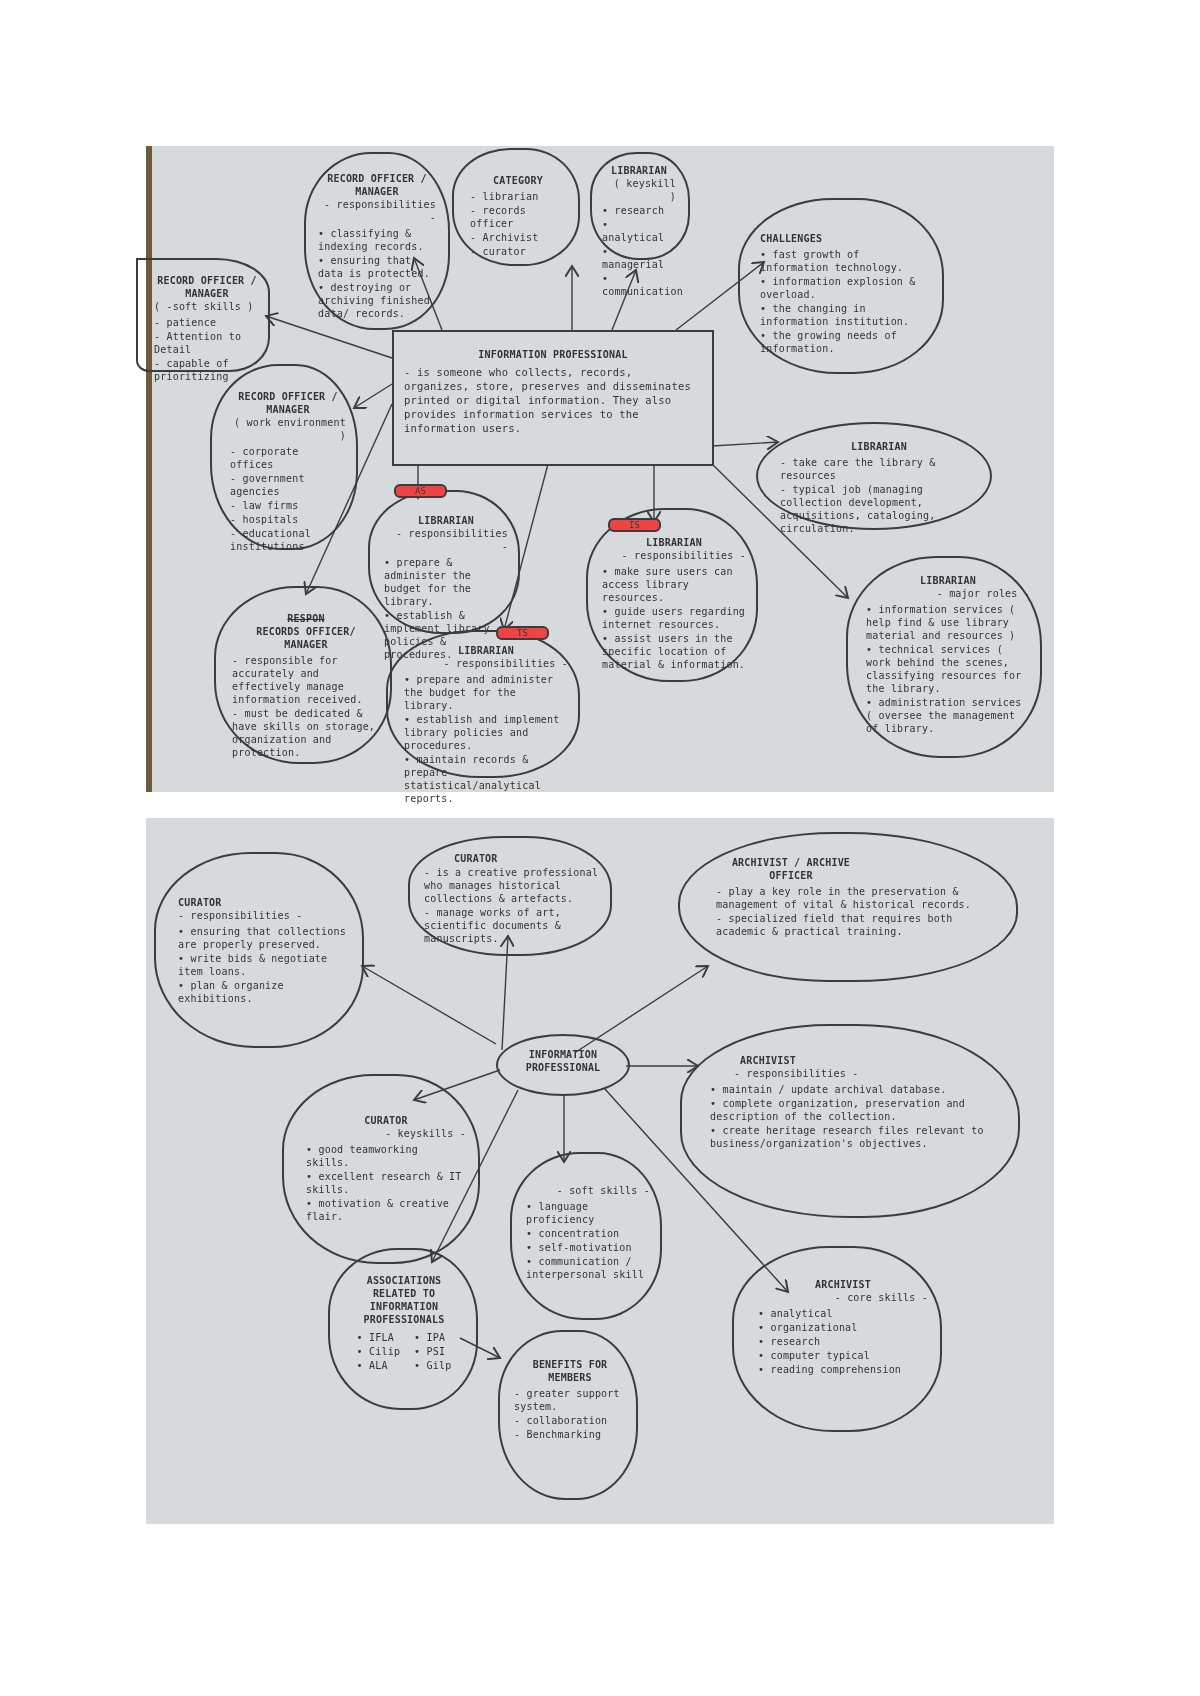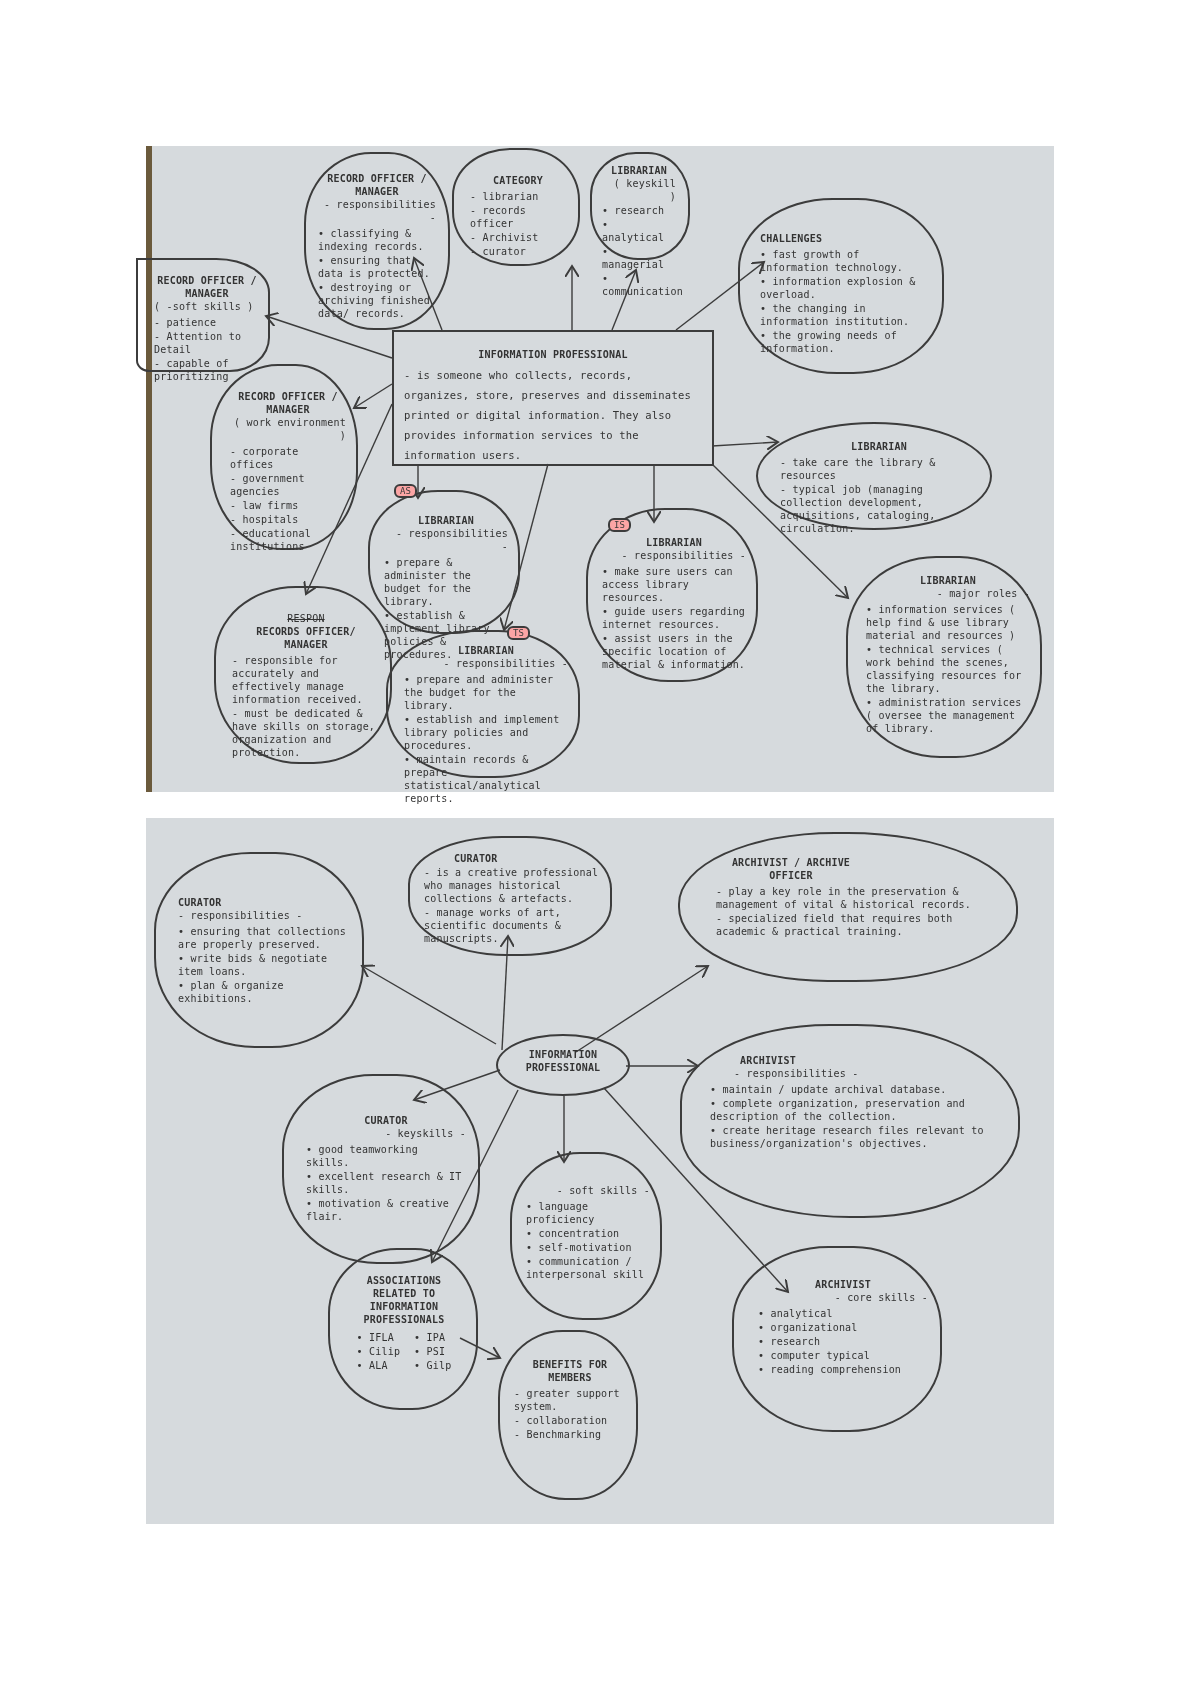--- a/index.html
+++ b/index.html
@@ -9,23 +9,23 @@
   #page2{left:146px;top:818px;width:908px;height:706px;}
   .page-edge{position:absolute;top:0;bottom:0;left:0;width:6px;background:#6b5a3c;}
   .node{position:absolute;border:2px solid #3c3c3c;border-radius:46% 42% 44% 48% / 40% 44% 42% 46%;box-sizing:border-box;padding:10px 12px;font-size:10px;line-height:13px;letter-spacing:0.2px;color:#333;}
   .node.rect{border-radius:0;}
   .node .title{text-align:center;font-weight:bold;text-transform:uppercase;font-size:10px;}
   .node .subtitle{text-align:right;font-size:10px;}
   .node ul{list-style:none;margin:3px 0 0 0;padding:0;}
   .node li{margin:1px 0;}
   .node li.bullet::before{content:"• ";}
   .node li.dash::before{content:"- ";}
-  .tag{position:absolute;border:2px solid #3c3c3c;border-radius:6px;font-size:9px;padding:0 4px;background:#fca5a5;}
+  .tag{position:absolute;border:2px solid #3c3c3c;border-radius:6px;font-size:9px;padding:0 19px;background:#ef4444;}
   svg.links{position:absolute;left:0;top:0;pointer-events:none;}
-  .center-desc{font-size:10.5px;line-height:20px;margin-top:4px;}
+  .center-desc{font-size:10.5px;line-height:14px;margin-top:4px;}
 </style>
 </head>
 <body>
 
 <div id="page1" class="page">
   <div class="page-edge"></div>
 
   <svg class="links" width="908" height="646">
     <defs>
       <marker id="arr1" markerWidth="10" markerHeight="10" refX="8" refY="5" orient="auto">
@@ -139,38 +139,38 @@
 
   <div class="node" style="left:610px;top:276px;width:236px;height:108px;padding:16px 12px 8px 22px;border-radius:50%/50%;">
     <div class="title">LIBRARIAN</div>
     <ul>
       <li class="dash">take care the library &amp; resources</li>
       <li class="dash">typical job (managing collection development, acquisitions, cataloging, circulation.</li>
     </ul>
   </div>
 
   <div class="node" style="left:68px;top:440px;width:178px;height:178px;padding:24px 10px 8px 16px;">
-    <div class="title" style="text-decoration:line-through;font-weight:normal;">respon</div>
+    <div class="title" style="text-decoration:line-through;font-weight:bold;">respon</div>
     <div class="title" style="width:100px;margin:0 auto;">RECORDS OFFICER/ MANAGER</div>
     <ul>
       <li class="dash">responsible for accurately and effectively manage information received.</li>
       <li class="dash">must be dedicated &amp; have skills on storage, organization and protection.</li>
     </ul>
   </div>
 
   <div class="node" style="left:240px;top:484px;width:194px;height:148px;padding:12px 10px 8px 16px;">
     <div class="title">LIBRARIAN</div>
     <div class="subtitle">- responsibilities -</div>
     <ul>
       <li class="bullet">prepare and administer the budget for the library.</li>
       <li class="bullet">establish and implement library policies and procedures.</li>
       <li class="bullet">maintain records &amp; prepare statistical/analytical reports.</li>
     </ul>
   </div>
-  <div class="tag" style="left:361px;top:480px;">TS</div>
+  <div class="tag" style="left:350px;top:480px;">TS</div>
 
   <div class="node" style="left:700px;top:410px;width:196px;height:202px;padding:16px 10px 8px 18px;">
     <div class="title">LIBRARIAN</div>
     <div class="subtitle">- major roles -</div>
     <ul>
       <li class="bullet">information services ( help find &amp; use library material and resources )</li>
       <li class="bullet">technical services ( work behind the scenes, classifying resources for the library.</li>
       <li class="bullet">administration services ( oversee the management of library.</li>
     </ul>
   </div>

